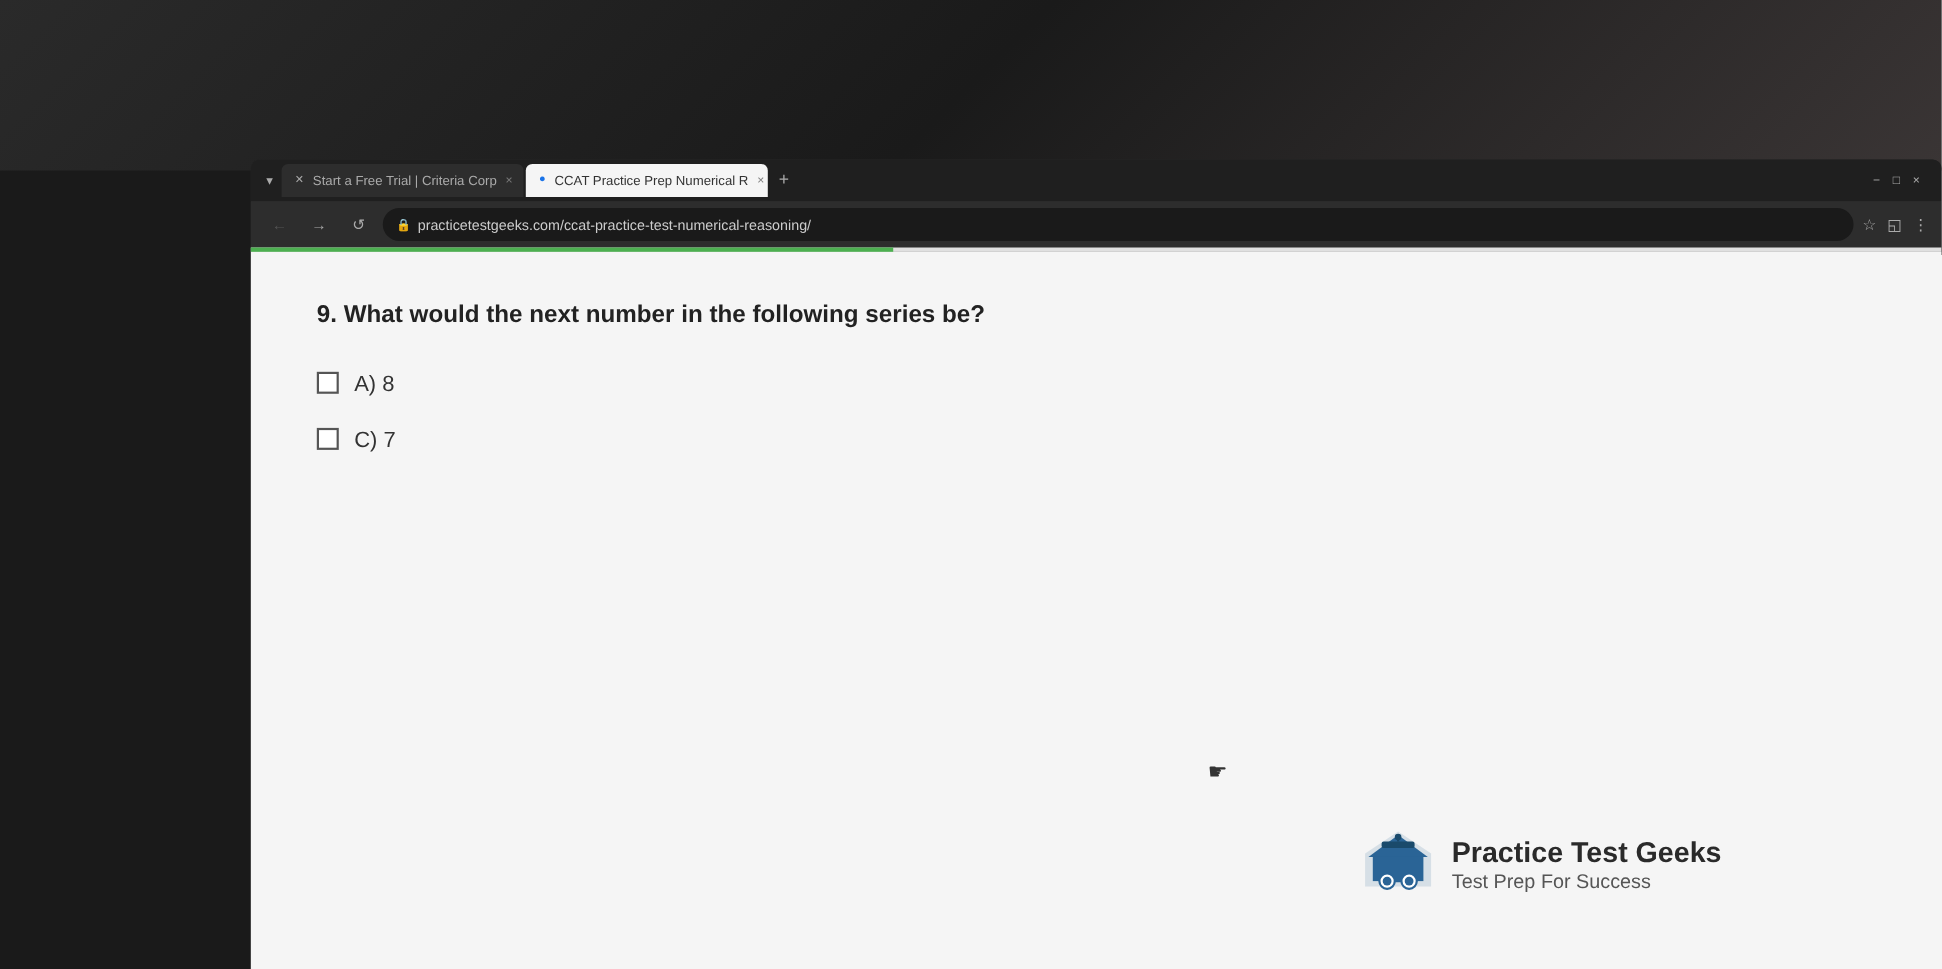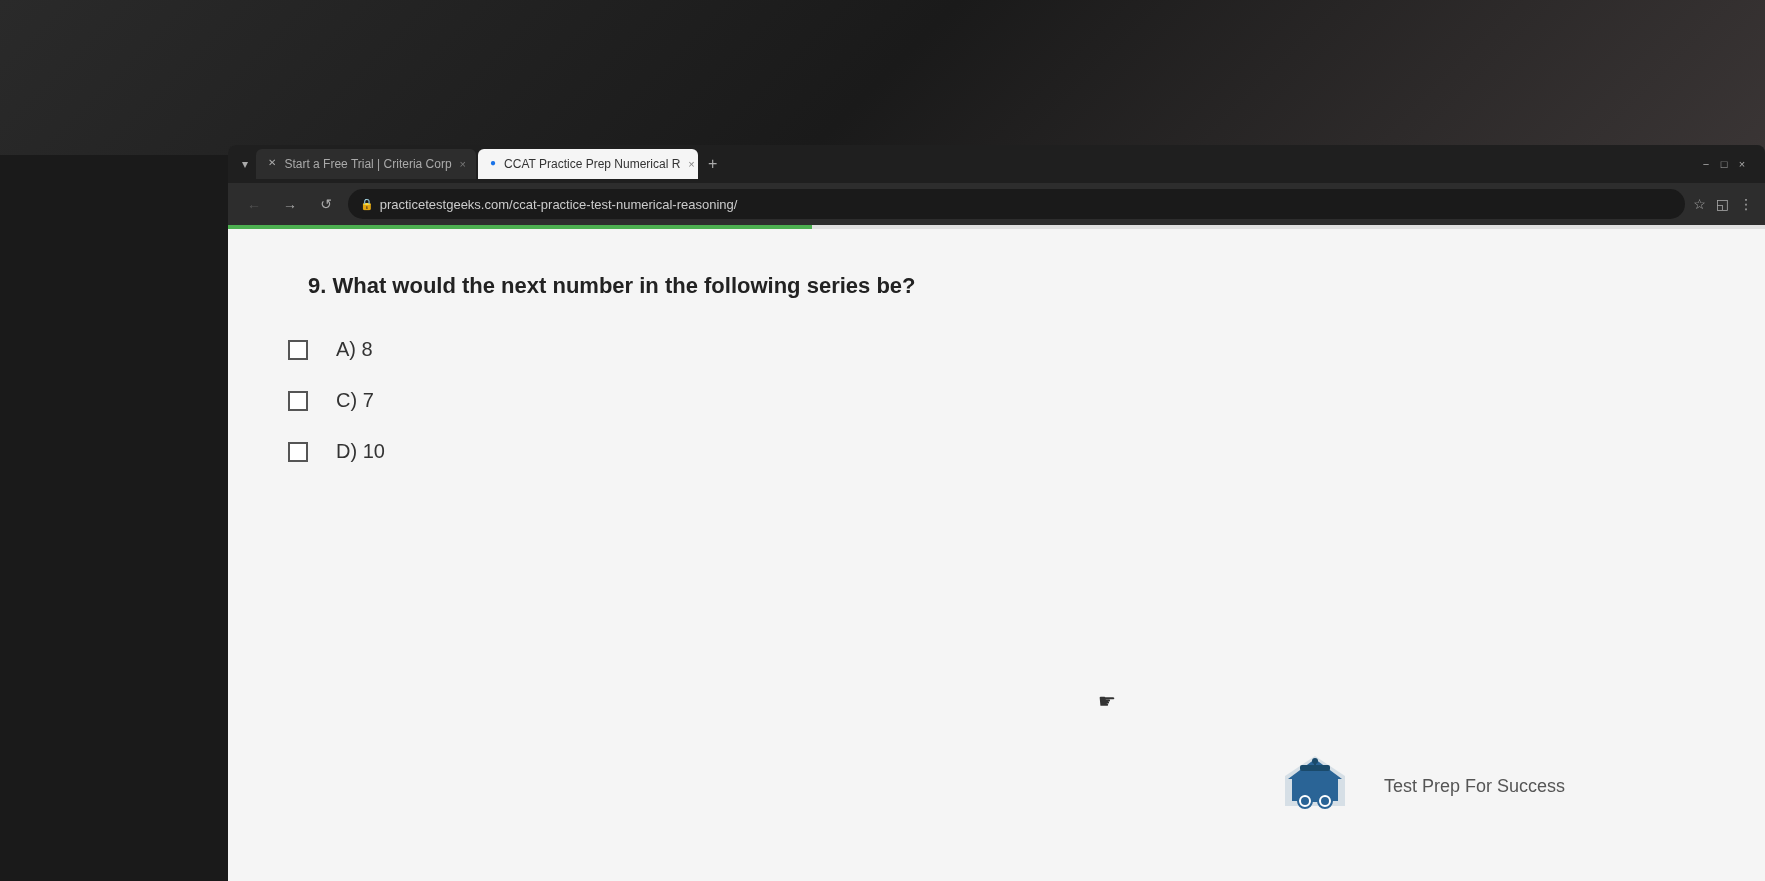--- a/index.html
+++ b/index.html
@@ -200,27 +200,25 @@
       padding: 40px 60px;
       max-width: 1100px;
     }
 
     .question-text {
       font-size: 22px;
       font-weight: bold;
       color: #222;
       line-height: 1.5;
       margin-bottom: 36px;
-      margin-left: 20px;
     }
 
     .answer-option {
       display: flex;
-      align-items: center;
-      gap: 28px;
+      gap: 14px;
       margin-bottom: 28px;
       cursor: pointer;
     }
 
     .answer-checkbox {
       width: 20px;
       height: 20px;
       border: 2px solid #555;
       background: white;
       flex-shrink: 0;
@@ -253,21 +251,20 @@
 
     .logo-name {
       font-size: 26px;
       font-weight: bold;
       color: #2a2a2a;
     }
 
     .logo-tagline {
       font-size: 18px;
       color: #555;
-      margin-left: 20px;
     }
 
     
     .cursor {
       position: absolute;
       top: 460px;
       left: 870px;
       font-size: 20px;
       color: #333;
       pointer-events: none;
@@ -338,24 +335,20 @@
       <div class="answer-checkbox"></div>
       <span class="answer-label">A) 8</span>
     </div>
 
 
     <div class="answer-option">
       <div class="answer-checkbox"></div>
       <span class="answer-label">C) 7</span>
     </div>
 
-    <div class="answer-option">
-      <div class="answer-checkbox"></div>
-      <span class="answer-label">D) 10</span>
-    </div>
 
   </div>
 
   <div class="logo-area">
 
     <svg class="logo-icon" viewBox="0 0 70 70" xmlns="http://www.w3.org/2000/svg">
 
       <polygon points="35,5 65,25 65,55 5,55 5,25" fill="#2a6496" opacity="0.15"></polygon>
 
       <polygon points="35,8 62,28 8,28" fill="#2a6496"></polygon>
@@ -368,18 +361,19 @@
       <circle cx="45" cy="50" r="4" fill="#2a6496"></circle>
 
       <line x1="32" y1="50" x2="38" y2="50" stroke="#2a6496" stroke-width="2"></line>
 
       <rect x="20" y="14" width="30" height="6" fill="#1a4a6b" rx="2"></rect>
       <line x1="35" y1="14" x2="35" y2="10" stroke="#1a4a6b" stroke-width="2"></line>
       <circle cx="35" cy="10" r="3" fill="#1a4a6b"></circle>
     </svg>
 
     <div class="logo-text-group">
+      <span class="logo-name">Practice Test Geeks</span>
       <span class="logo-tagline">Test Prep For Success</span>
     </div>
   </div>
 
   <div class="cursor">☛</div>
 </div>
 
 </body></html>

